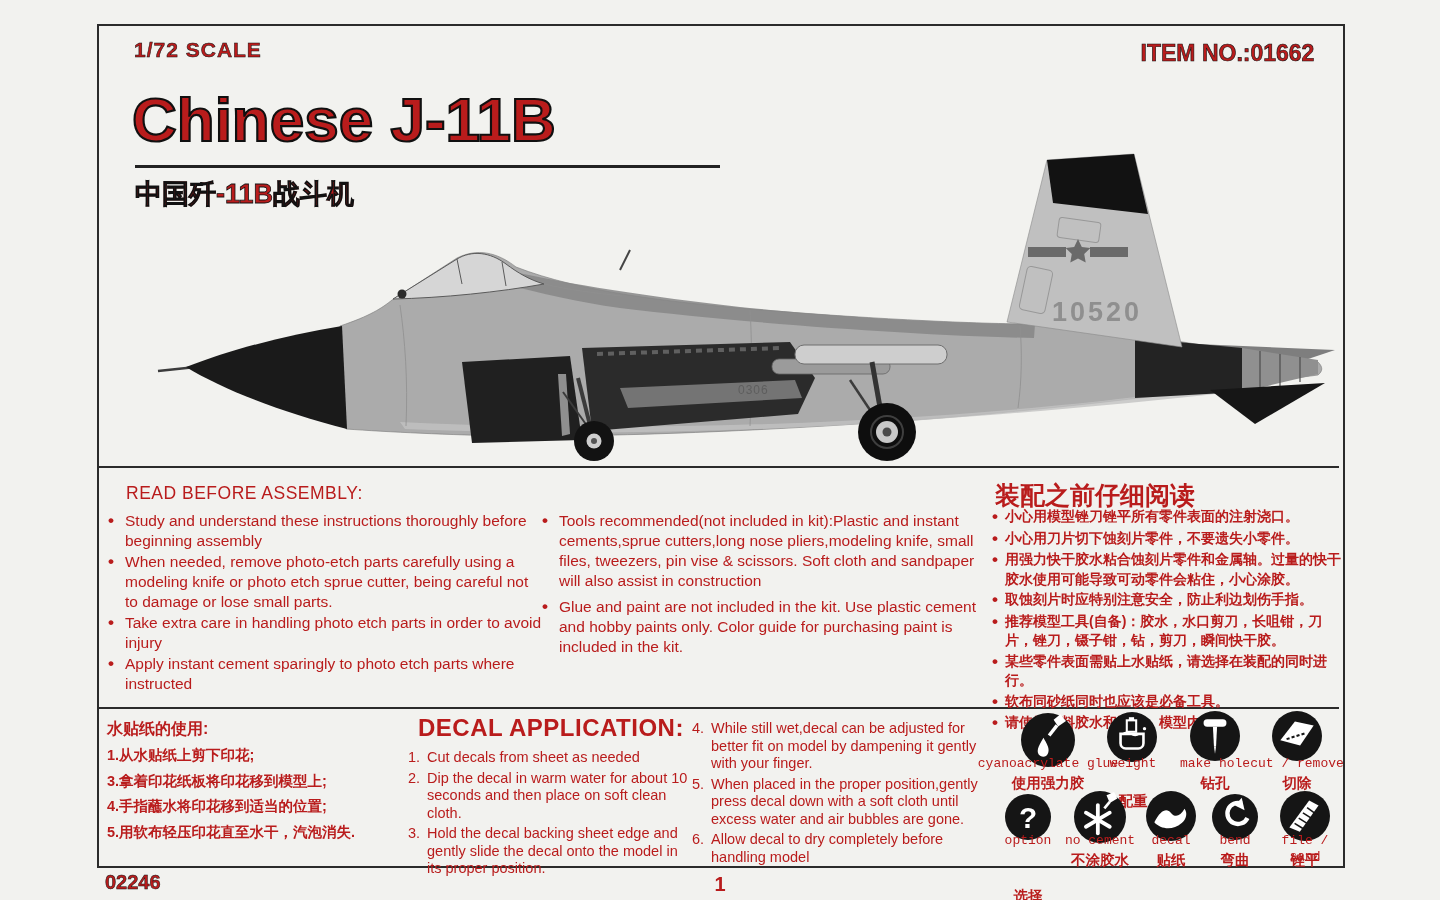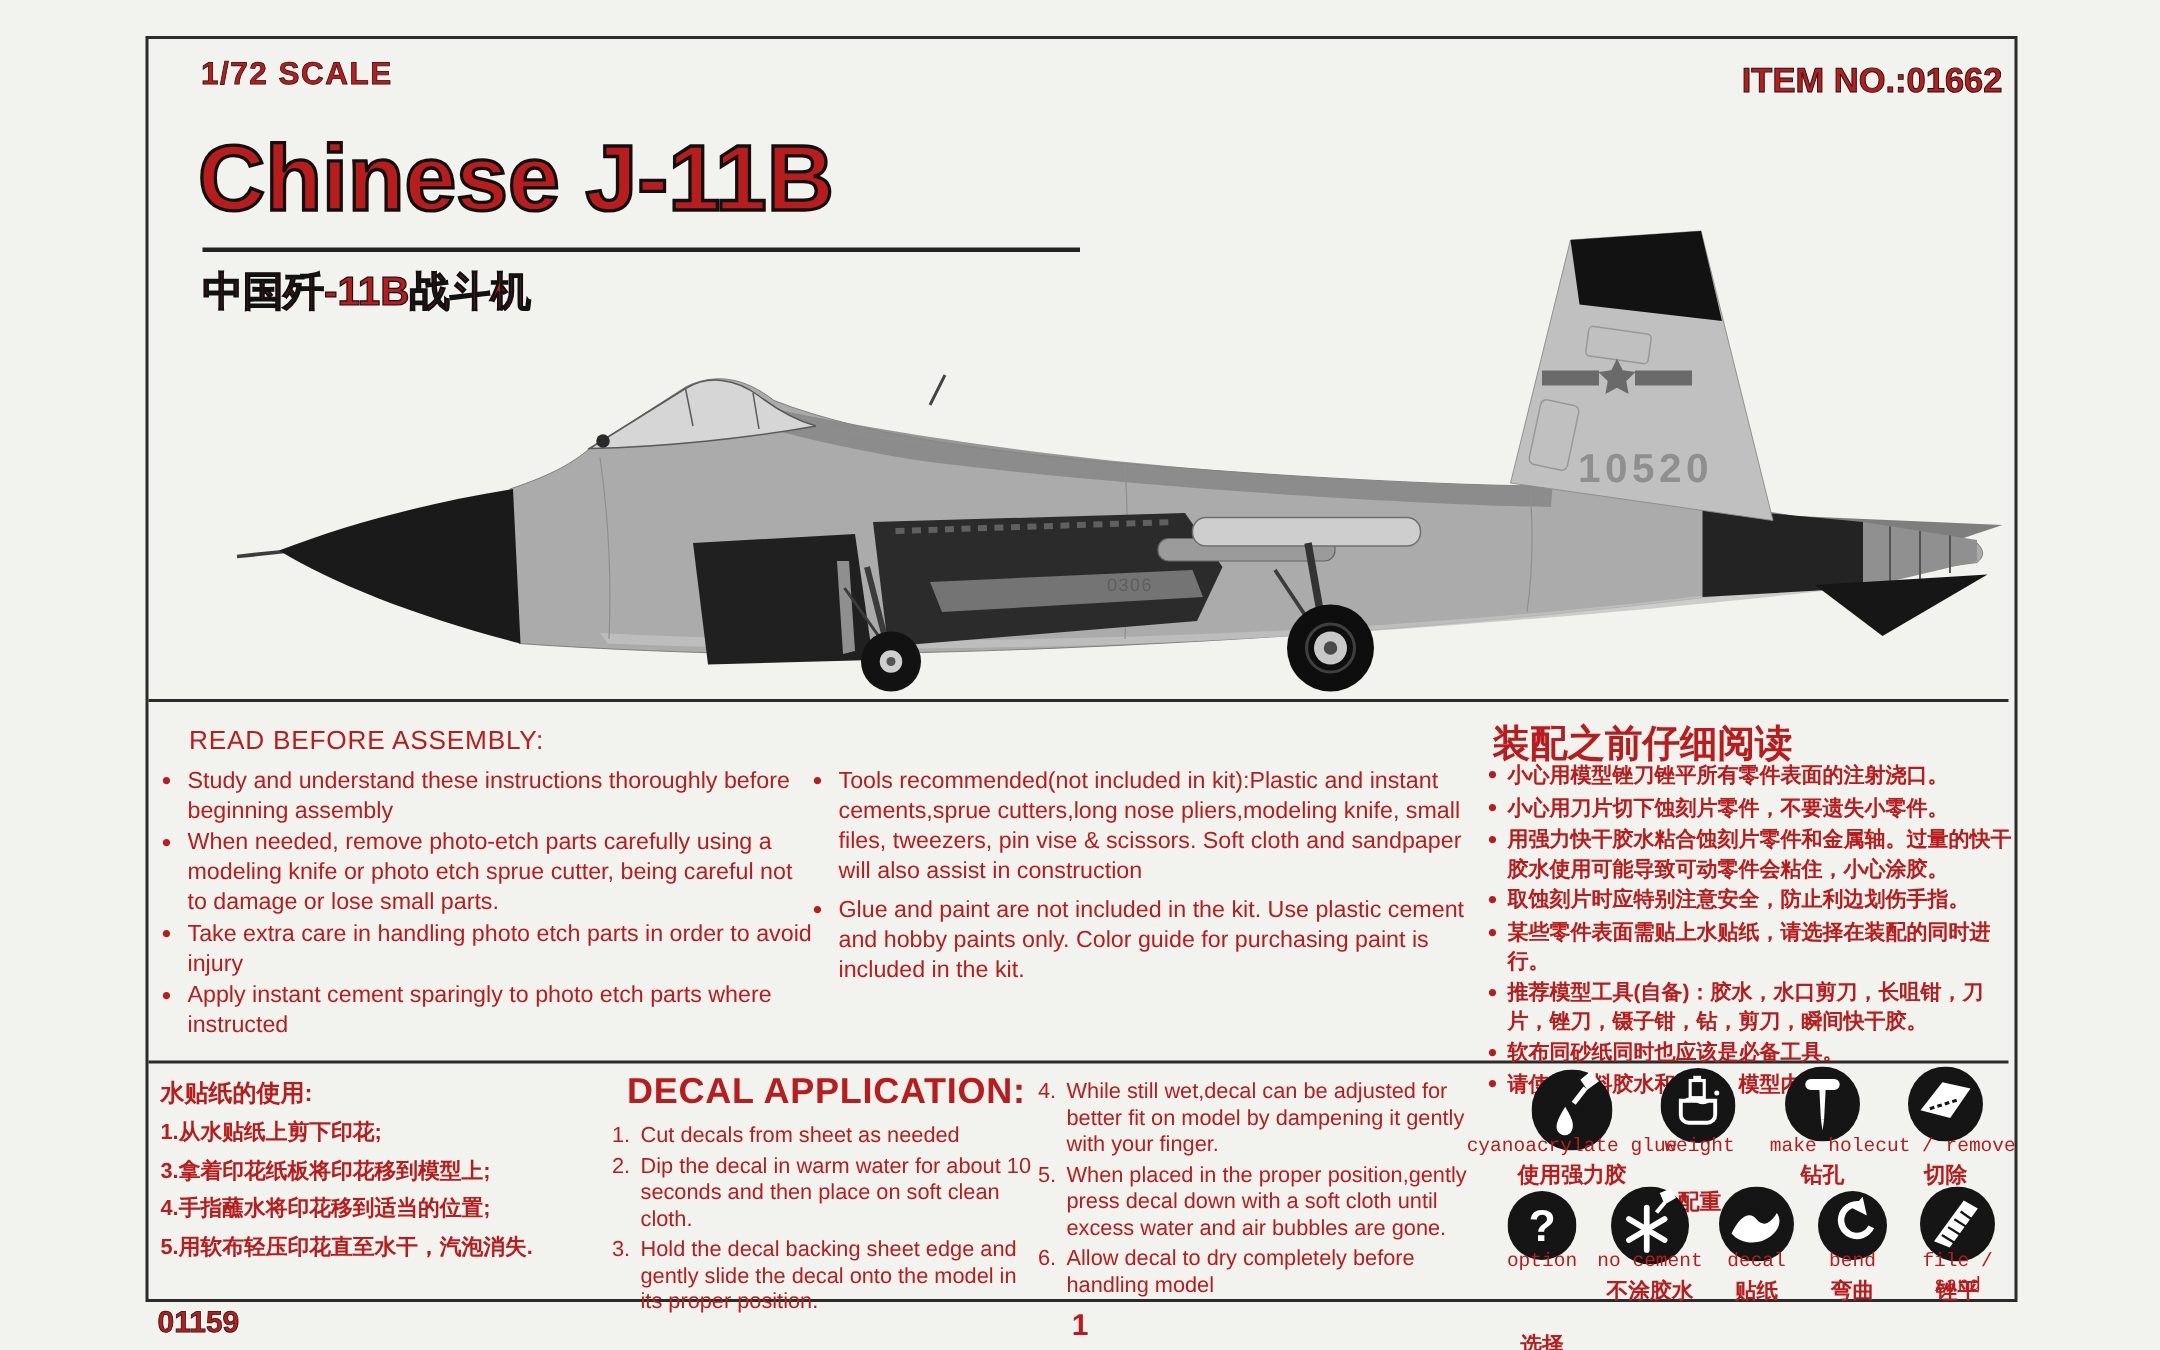--- a/index.html
+++ b/index.html
@@ -5,21 +5,21 @@
   html,body{margin:0;padding:0;}
   .page{
     position:relative;width:1440px;height:900px;overflow:hidden;
     background:#f2f2ef;color:#b91c1c;
     font-family:"Liberation Sans","DejaVu Sans",sans-serif;
   }
   .abs{position:absolute;}
   .frame{left:97px;top:24px;width:1244px;height:840px;border:2px solid #2b2b2b;}
   .hline{height:2px;background:#2b2b2b;}
   .scale-label{left:134px;top:38px;font-size:21px;font-weight:bold;letter-spacing:1px;-webkit-text-stroke:0.5px #111;}
-  .item-no{left:1120px;top:40px;width:215px;text-align:right;font-size:23px;font-weight:bold;-webkit-text-stroke:0.6px #111;}
+  .item-no{left:1120px;top:40px;width:215px;text-align:center;font-size:23px;font-weight:bold;-webkit-text-stroke:0.6px #111;}
   .title{left:132px;top:84px;font-size:62px;font-weight:bold;letter-spacing:0px;-webkit-text-stroke:2.2px #101010;}
   .title-rule{left:135px;top:165px;width:585px;height:3px;background:#222;}
   .subtitle-cn{left:135px;top:176px;font-size:27px;font-weight:bold;-webkit-text-stroke:0.8px #111;}
   .rba-head{left:126px;top:483px;font-size:17.5px;letter-spacing:0.5px;}
   .col{line-height:20px;font-size:15.5px;}
   .b-item{display:flex;margin-bottom:1px;}
   .b-item .dot{flex:none;width:17px;font-weight:bold;}
   .b-item .dot::before{content:"\2022";font-size:17px;}
   .cn{font-weight:bold;}
   .col-cn{font-size:14px;line-height:19.5px;}
@@ -160,25 +160,25 @@
     <div class="b-item">
         <span class="dot"></span>
         <span>用强力快干胶水粘合蚀刻片零件和金属轴。过量的快干胶水使用可能导致可动零件会粘住，小心涂胶。</span>
       </div>
     <div class="b-item">
         <span class="dot"></span>
         <span>取蚀刻片时应特别注意安全，防止利边划伤手指。</span>
       </div>
     <div class="b-item">
         <span class="dot"></span>
+        <span>推荐模型工具(自备)：胶水，水口剪刀，长咀钳，刀片，锉刀，镊子钳，钻，剪刀，瞬间快干胶。</span>
+      </div>
+    <div class="b-item">
+        <span class="dot"></span>
         <span>某些零件表面需贴上水贴纸，请选择在装配的同时进行。</span>
-      </div>
-    <div class="b-item">
-        <span class="dot"></span>
-        <span>推荐模型工具(自备)：胶水，水口剪刀，长咀钳，刀片，锉刀，镊子钳，钻，剪刀，瞬间快干胶。</span>
       </div>
     <div class="b-item">
         <span class="dot"></span>
         <span>软布同砂纸同时也应该是必备工具。</span>
       </div>
     <div class="b-item">
         <span class="dot"></span>
         <span>请使用塑料胶水和油漆，模型内不含。</span>
       </div>
   </div>
@@ -292,16 +292,16 @@
   <div class="abs icon-label-en" style="left:1050px;top:833px;width:100px;">no cement</div>
   <div class="abs icon-label-en" style="left:1131px;top:833px;width:80px;">decal</div>
   <div class="abs icon-label-en" style="left:1195px;top:833px;width:80px;text-align:center;">bend</div>
   <div class="abs icon-label-en" style="left:1265px;top:833px;width:80px;">file / sand</div>
   <div class="abs icon-label-cn cn" style="left:988px;top:851px;width:80px;margin-top:36px;">选择</div>
   <div class="abs icon-label-cn cn" style="left:1050px;top:851px;width:100px;">不涂胶水</div>
   <div class="abs icon-label-cn cn" style="left:1131px;top:851px;width:80px;">贴纸</div>
   <div class="abs icon-label-cn cn" style="left:1195px;top:851px;width:80px;">弯曲</div>
   <div class="abs icon-label-cn cn" style="left:1265px;top:851px;width:80px;">锉平</div>
 
-  <div class="abs footer-code">01159</div>
+  <div class="abs footer-code">02246</div>
   <div class="abs footer-page">1</div>
 
 </div>
 
 </body></html>

